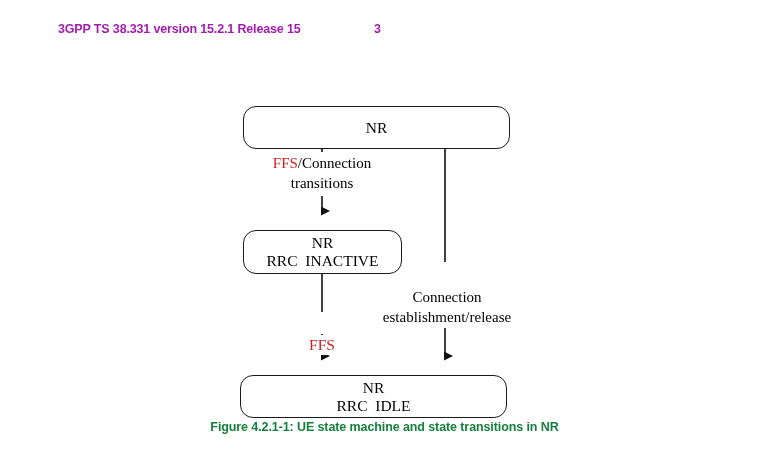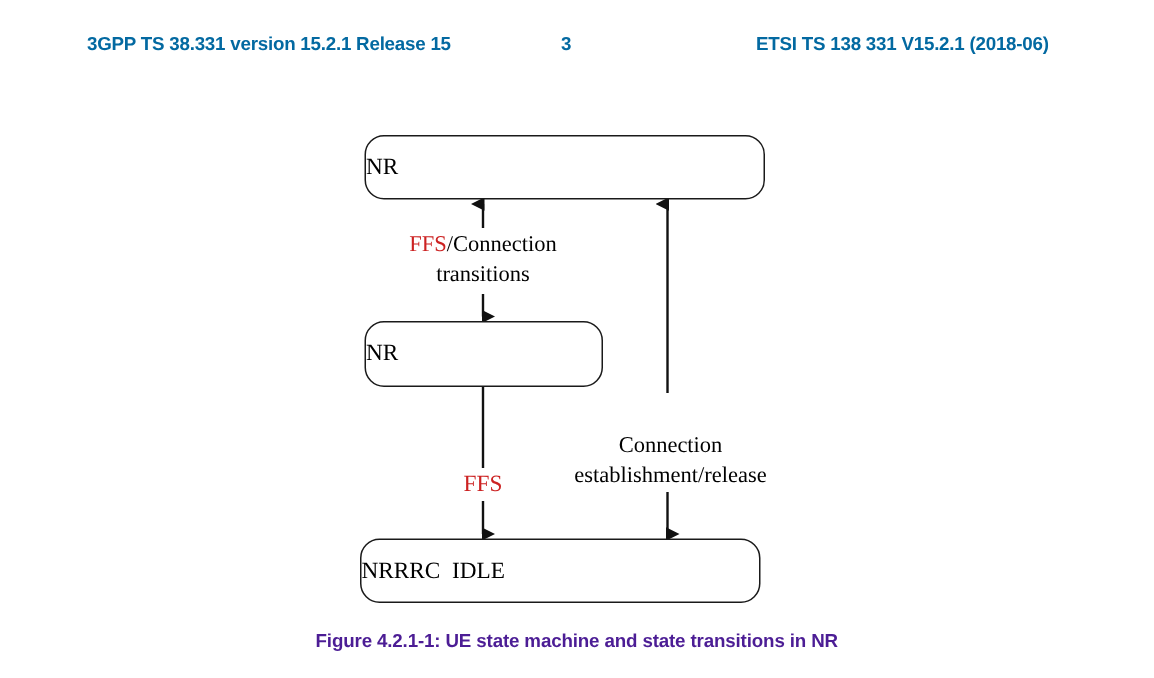--- a/index.html
+++ b/index.html
@@ -23,21 +23,21 @@
     top: 22px;
     width: 769px;
     height: 18px;
   }
   .hdr-text {
     position: absolute;
     font-family: "Liberation Sans", "DejaVu Sans", sans-serif;
     font-weight: bold;
     font-size: 12.5px;
     white-space: nowrap;
-    color: #0369a1;
+    color: #a21caf;
     letter-spacing: -0.15px;
   }
   .hdr-left  { left: 58px;  top: 0; }
   .hdr-mid   { left: 374px; top: 0; }
   .hdr-right { left: 504px; top: 0; }
 
   
   .diagram {
     position: absolute;
     left: 0;
@@ -55,44 +55,46 @@
   }
 
   
   .state-box {
     position: absolute;
     box-sizing: border-box;
     border: 1.6px solid #1a1a1a;
     border-radius: 13px;
     background: #ffffff;
     display: flex;
-    flex-direction: row;
+    flex-direction: column;
     align-items: center;
+    justify-content: center;
     line-height: 1.16;
+    margin-top: 16px;
   }
   .state-box .ln {
     font-size: 15.5px;
     white-space: pre;
     text-align: center;
   }
 
   #box-connected { left: 243px; top: 90px;  width: 267px; height: 43px; }
   #box-inactive  { left: 243px; top: 214px; width: 159px; height: 44px; }
   #box-idle      { left: 240px; top: 359px; width: 267px; height: 43px; }
 
   
   .edge-label {
     position: absolute;
     font-size: 15px;
     line-height: 1.3;
     text-align: center;
     white-space: nowrap;
     background: #ffffff;
   }
-  .ffs { color: #CC2222; }
+  .ffs { color: #CC2222; margin-top: 22px; }
 
   #label-inactivation {
     left: 248px;
     top: 154px;
     width: 148px;
   }
   #label-ffs {
     left: 294px;
     top: 313px;
     width: 56px;
@@ -110,31 +112,30 @@
   
   .caption {
     position: absolute;
     left: 0;
     top: 420px;
     width: 769px;
     text-align: center;
     font-family: "Liberation Sans", "DejaVu Sans", sans-serif;
     font-weight: bold;
     font-size: 12.5px;
-    color: #4c1d95;
+    color: #15803d;
     letter-spacing: -0.1px;
   }
 </style>
 </head>
 <body>
 
 <div class="page-header">
   <div class="hdr-text hdr-left">3GPP TS 38.331 version 15.2.1 Release 15</div>
   <div class="hdr-text hdr-mid">3</div>
-  <div class="hdr-text hdr-right">ETSI TS 138 331 V15.2.1 (2018-06)</div>
 </div>
 
 <div class="diagram">
 
   <svg viewBox="0 0 769 452">
     <defs>
       <marker id="arrow-up" markerWidth="9" markerHeight="9" refX="4.5" refY="8" orient="auto" markerUnits="userSpaceOnUse">
         <path d="M4.5 0 L9 9 L0 9 Z" fill="#111111"></path>
       </marker>
       <marker id="arrow-down" markerWidth="9" markerHeight="9" refX="4.5" refY="8" orient="auto" markerUnits="userSpaceOnUse">
@@ -153,20 +154,21 @@
 
     <line x1="445" y1="305" x2="445" y2="356" stroke="#111111" stroke-width="1.6" marker-end="url(#arrow-down)"></line>
   </svg>
 
   <div class="state-box" id="box-connected">
     <div class="ln">NR</div>
   </div>
 
   <div class="state-box" id="box-inactive">
     <div class="ln">NR</div>
+    <div class="ln">RRC  INACTIVE</div>
   </div>
 
   <div class="state-box" id="box-idle">
     <div class="ln">NR</div>
     <div class="ln">RRC  IDLE</div>
   </div>
 
   <div class="edge-label" id="label-inactivation">
     <div><span class="ffs">FFS</span><span>/Connection</span></div>
     <div>transitions</div>

